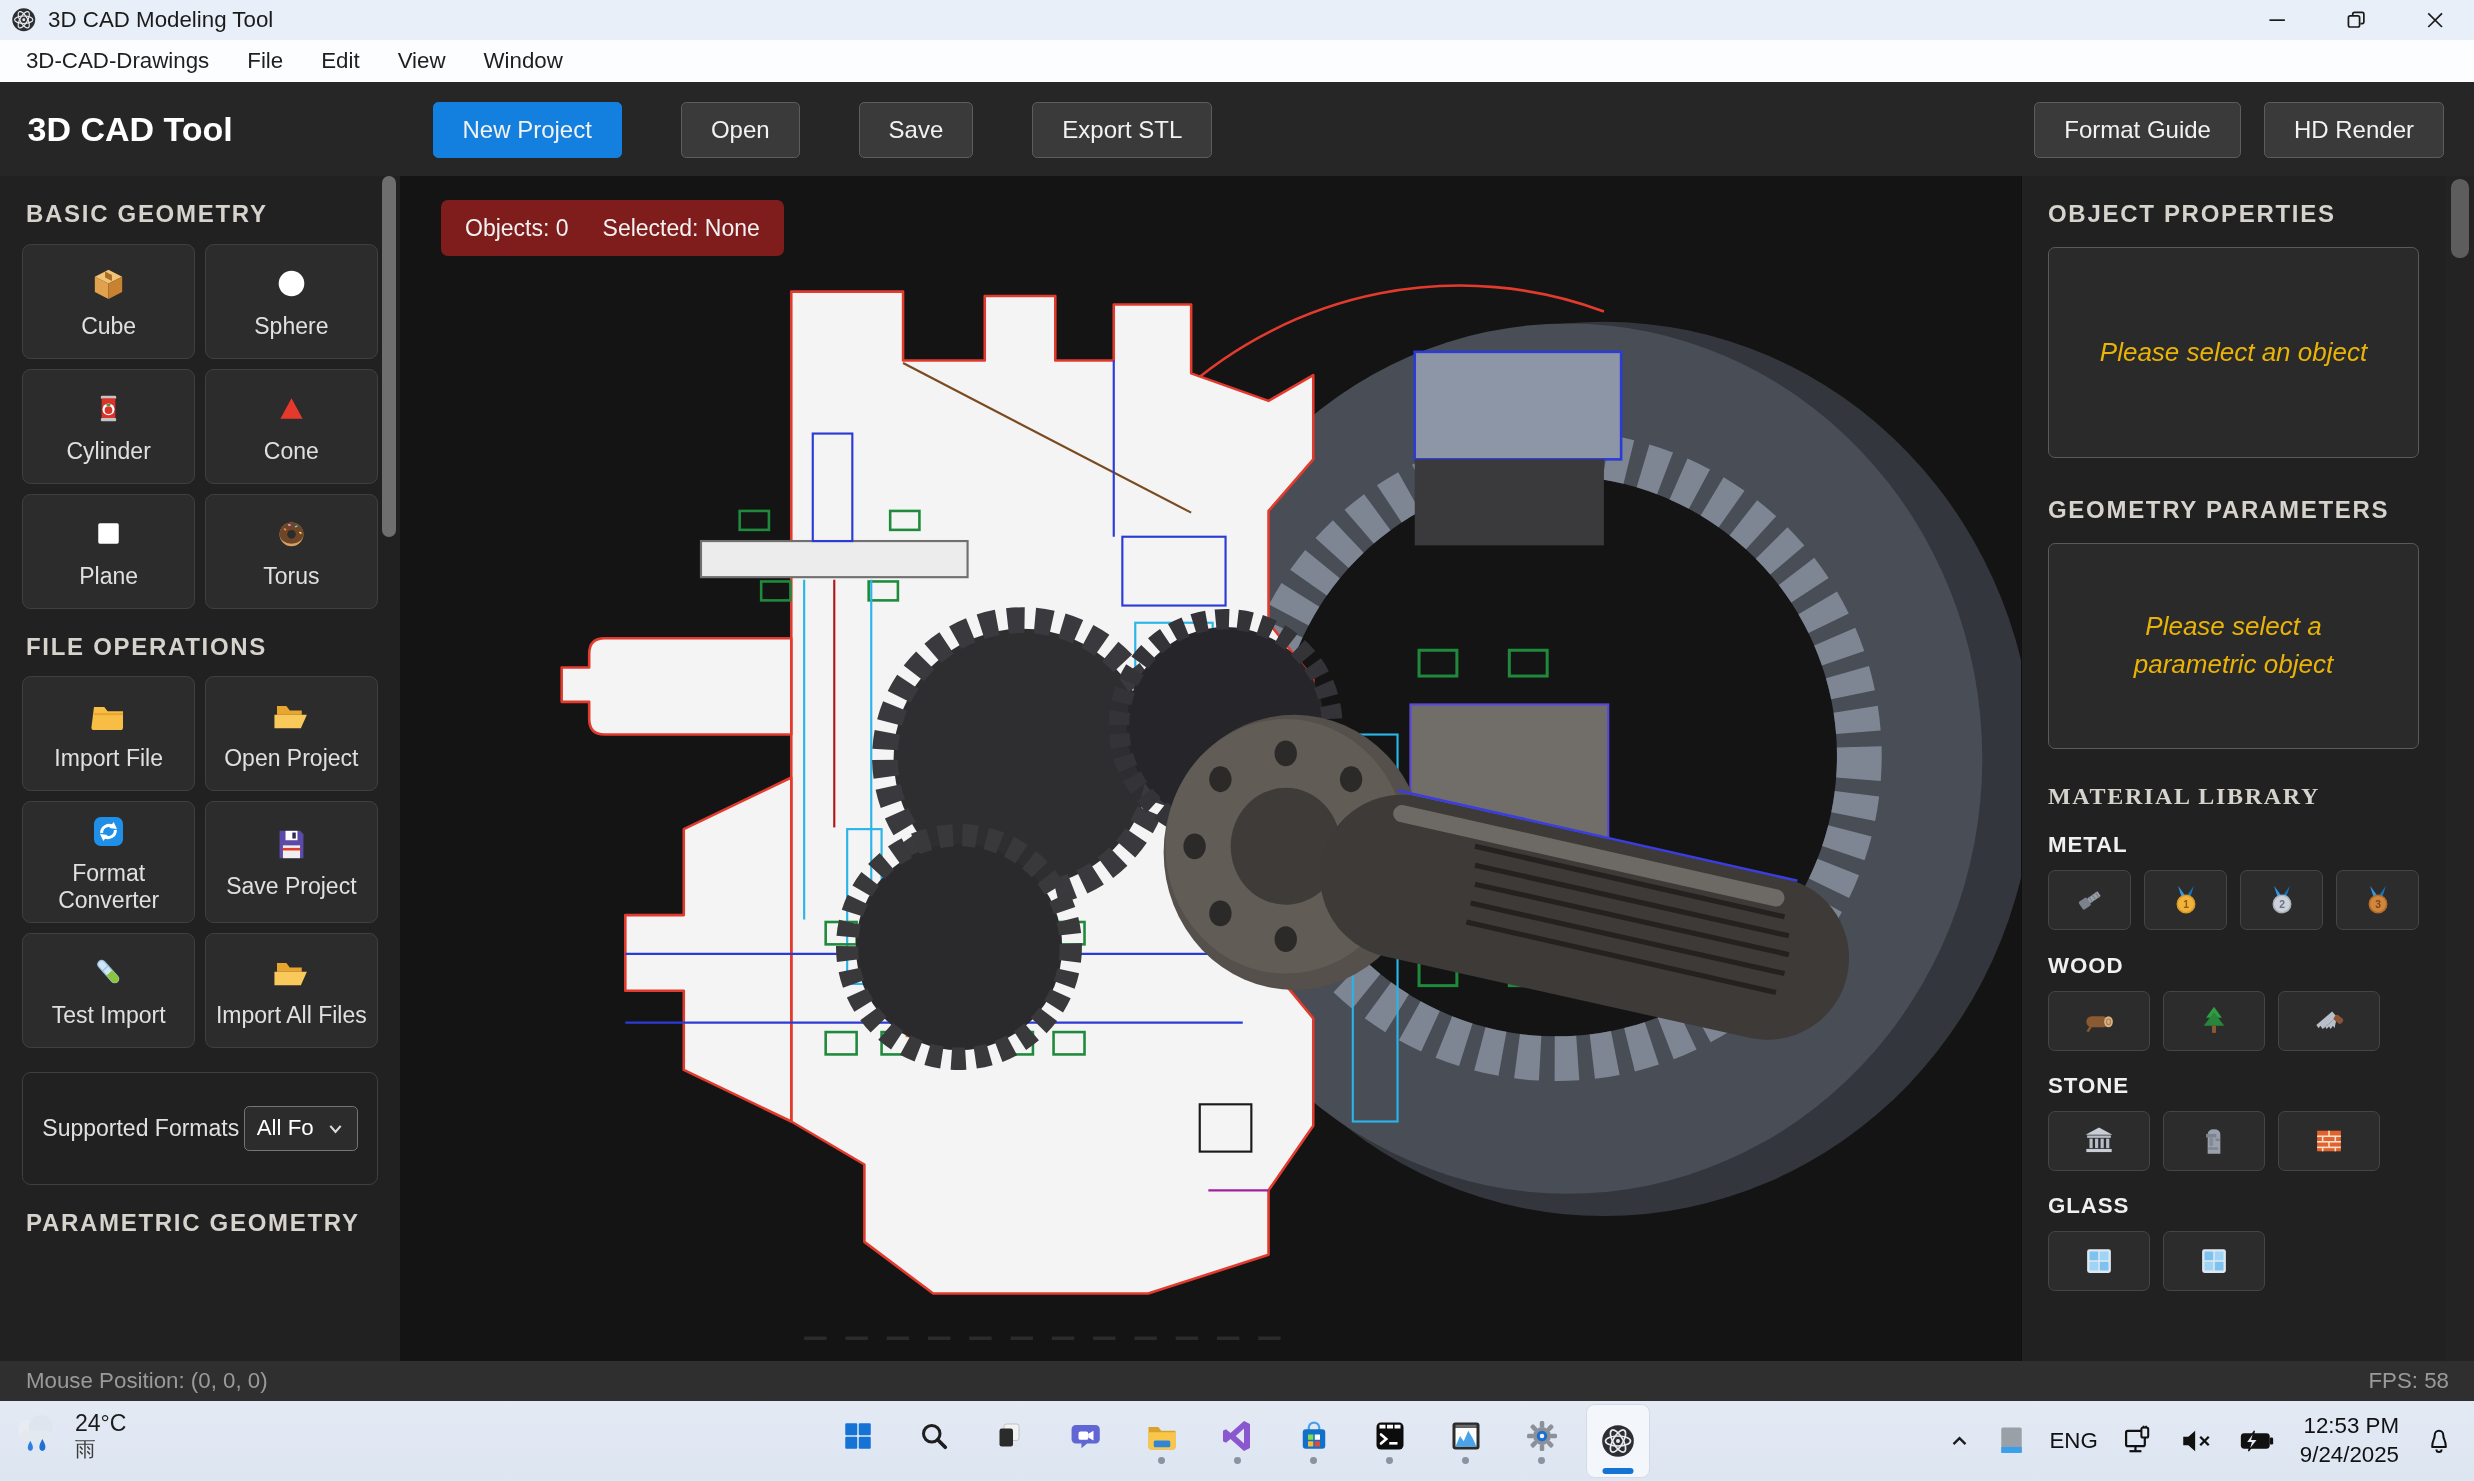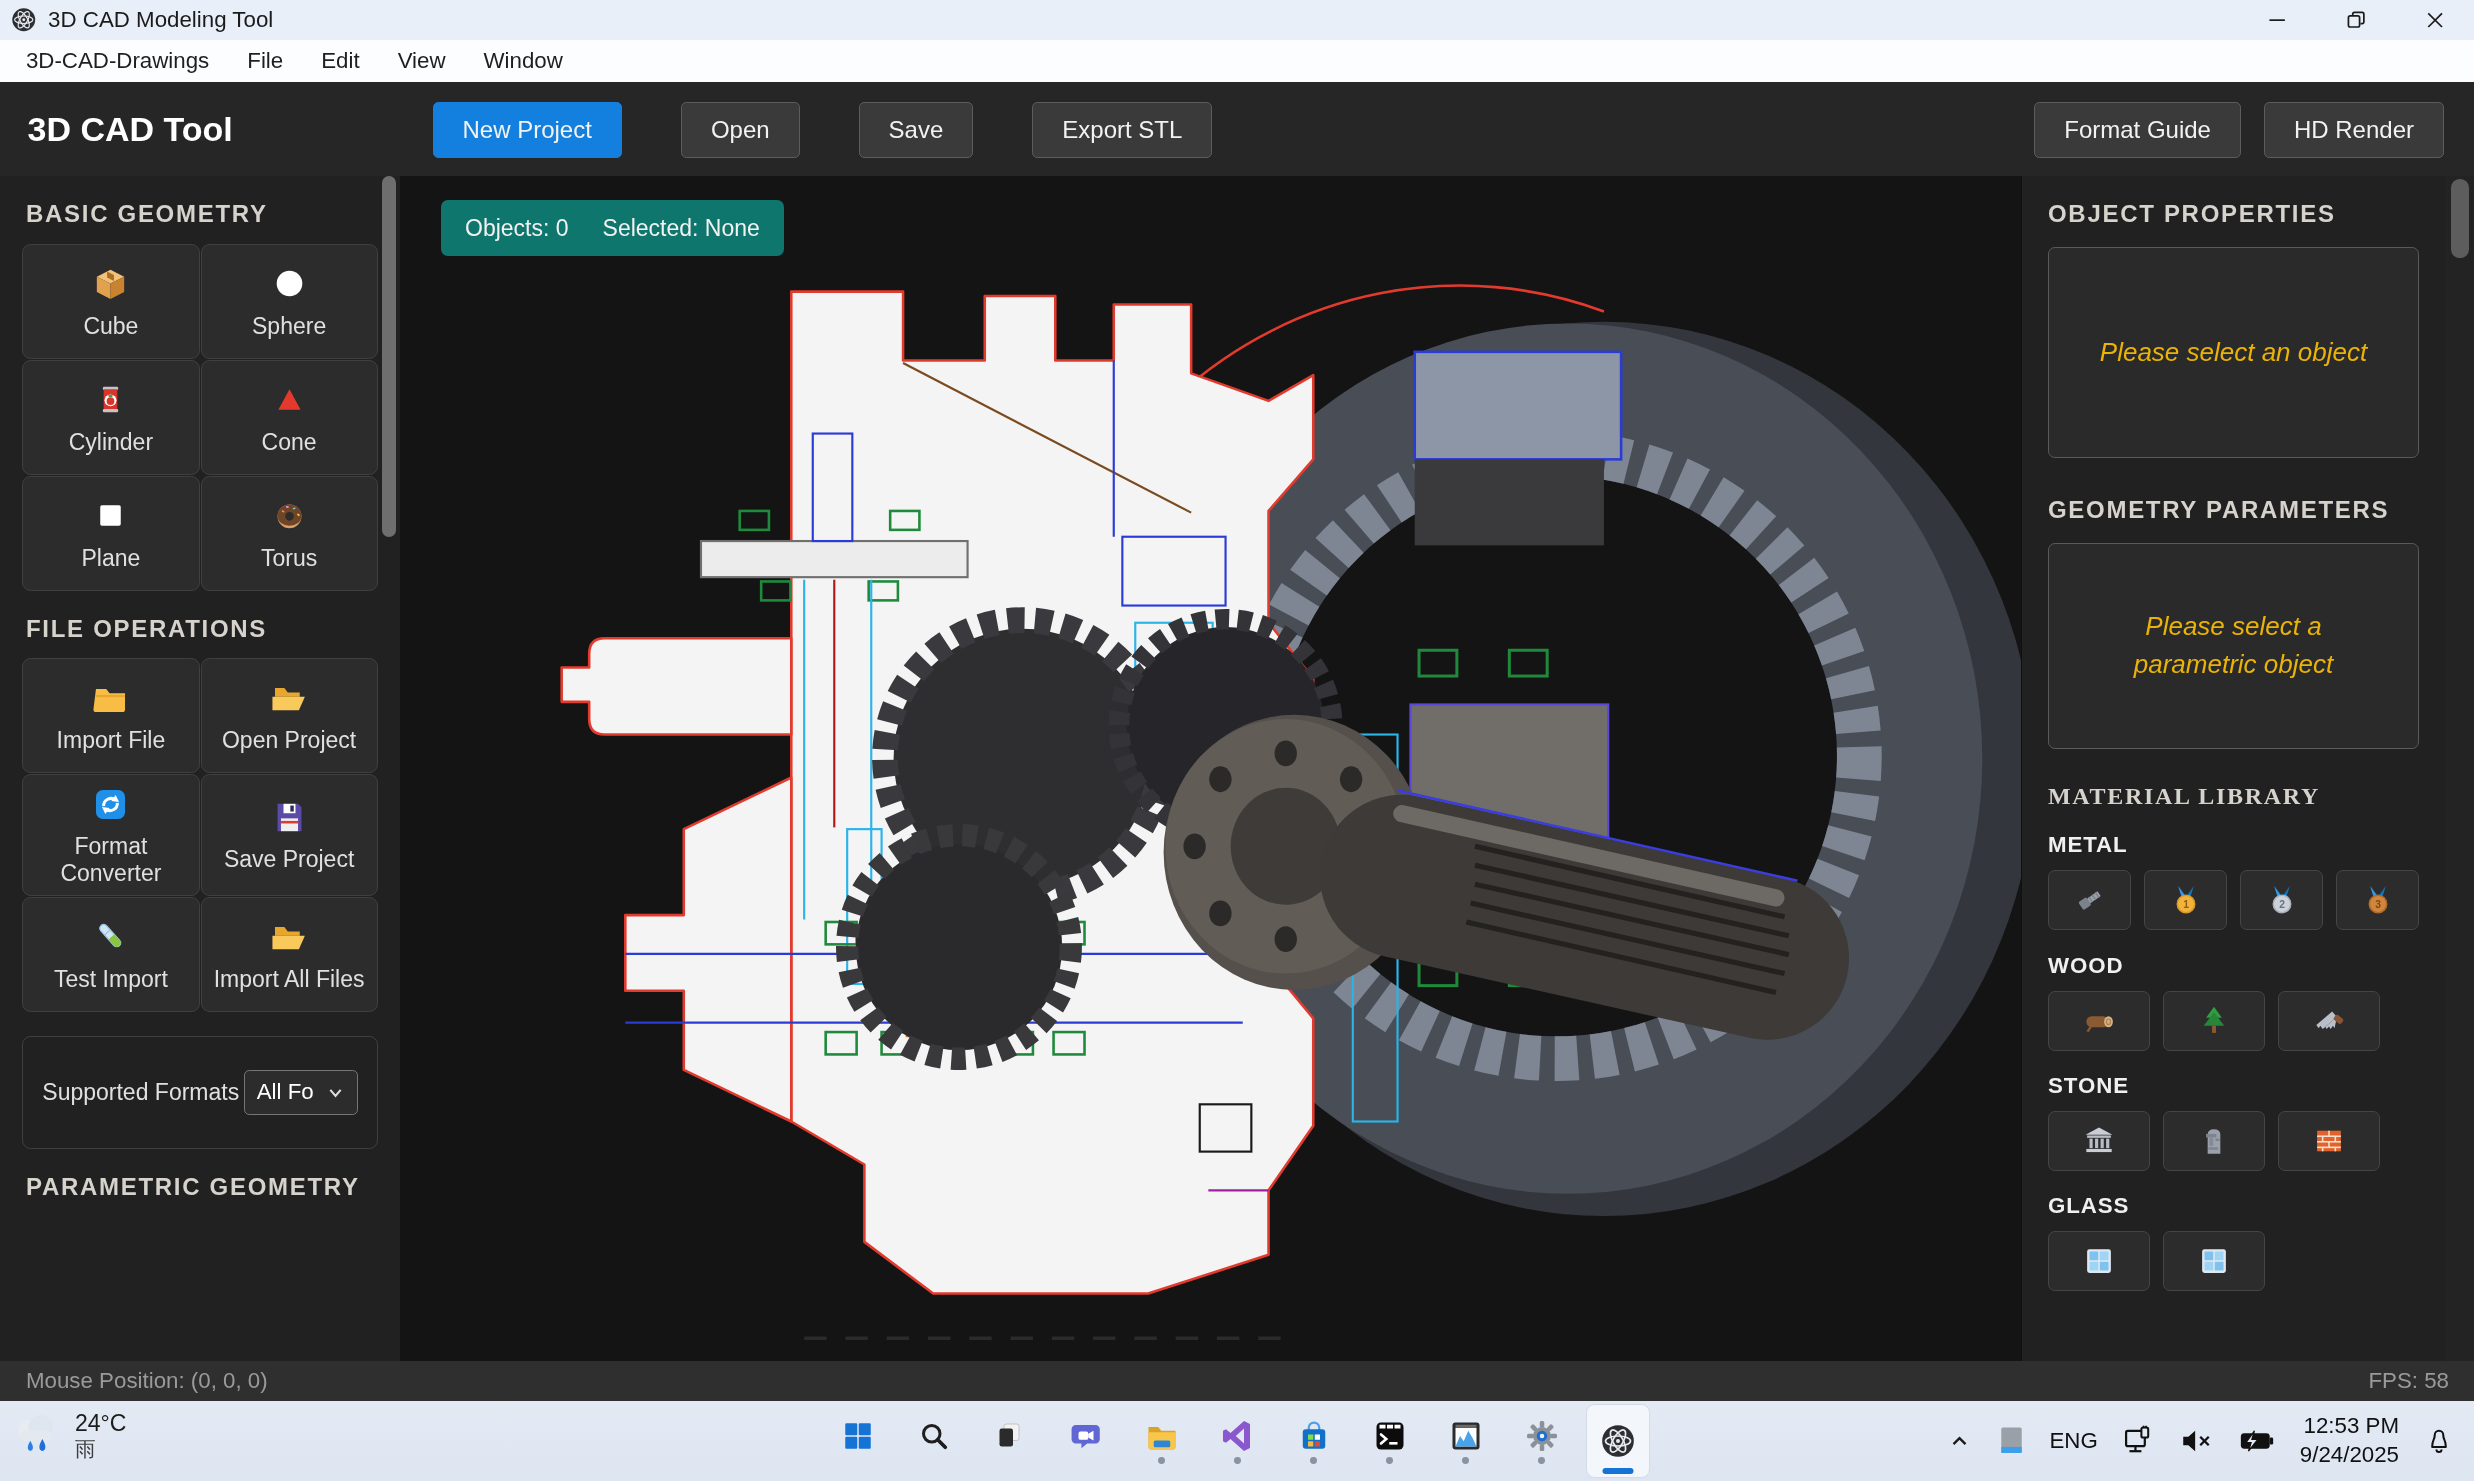--- a/index.html
+++ b/index.html
@@ -33,34 +33,34 @@
   .header-right .hbtn:last-child { margin-right:0; }
 
   
   .main { position:absolute; left:0; top:176px; width:2475px; height:1185px; display:flex; }
 
   .sidebar { width:400px; background:#212121; position:relative; overflow:hidden; }
   .side-scroll { position:absolute; right:4.3px; top:0; width:13.7px; height:361px;
     background:#6e6e6e; border-radius:6.9px; }
   .section-title { margin:24px 26px 5.2px 26px; font-size:24px; font-weight:bold;
     letter-spacing:1.7px; color:#d6d2cc; }
-  .tool-grid { margin:15.5px 22.3px; display:grid; grid-template-columns:1fr 1fr; gap:1px; }
+  .tool-grid { margin:15.5px 22.3px; display:grid; grid-template-columns:1fr 1fr; gap:10px; }
   .tool-btn { background:#2c2c2c; border:1.7px solid #404040; border-radius:8.6px;
     min-height:115px; display:flex; flex-direction:column; align-items:center;
     justify-content:center; gap:8.6px; color:#e0e0e0; font-size:23px; font-family:inherit;
     padding:8.6px 5.2px; text-align:center; line-height:1.15; }
   .fmt-card { margin:24px 22.3px; border:1.7px solid #404040; border-radius:8.6px;
     padding:33px 19px; display:flex; align-items:center; justify-content:space-between; }
   .fmt-label { font-size:23px; color:#e0e0e0; }
   .fmt-select { background:#2c2c2c; border:1.7px solid #757575; border-radius:5.2px;
     color:#ffffff; font-size:22.3px; padding:8.6px 12px; display:flex; align-items:center; gap:12px;
     font-family:inherit; }
 
   .viewport { flex:1; position:relative; background:#141414; overflow:hidden; }
-  .vp-badge { position:absolute; left:41px; top:24px; background:#0f766e; border-radius:6.9px;
+  .vp-badge { position:absolute; left:41px; top:24px; background:#7f1d1d; border-radius:6.9px;
     padding:14.6px 24px; display:flex; gap:34px; font-size:23px; color:#f2f2f2; z-index:5; }
   .vp-canvas { position:absolute; left:0; top:0; width:100%; height:100%; }
 
   .right-panel { width:424px; background:#212121; padding:24px 26px; border-left:0.9px solid #101010; }
   .panel-box { background:#2a2a2a; border:1.7px solid #5a5a5a; border-radius:6.9px;
     display:flex; align-items:center; justify-content:center; text-align:center;
     color:#eab308; font-style:italic; font-size:26px; padding:0 34px; line-height:1.45; }
   .box-props { height:211px; margin-top:19px; }
   .box-params { height:206px; margin-top:19px; margin-bottom:8.6px; }
   .mat-group-name { margin:22.3px 0 12px 0; font-size:22.3px; font-weight:bold; color:#f0f0f0;

